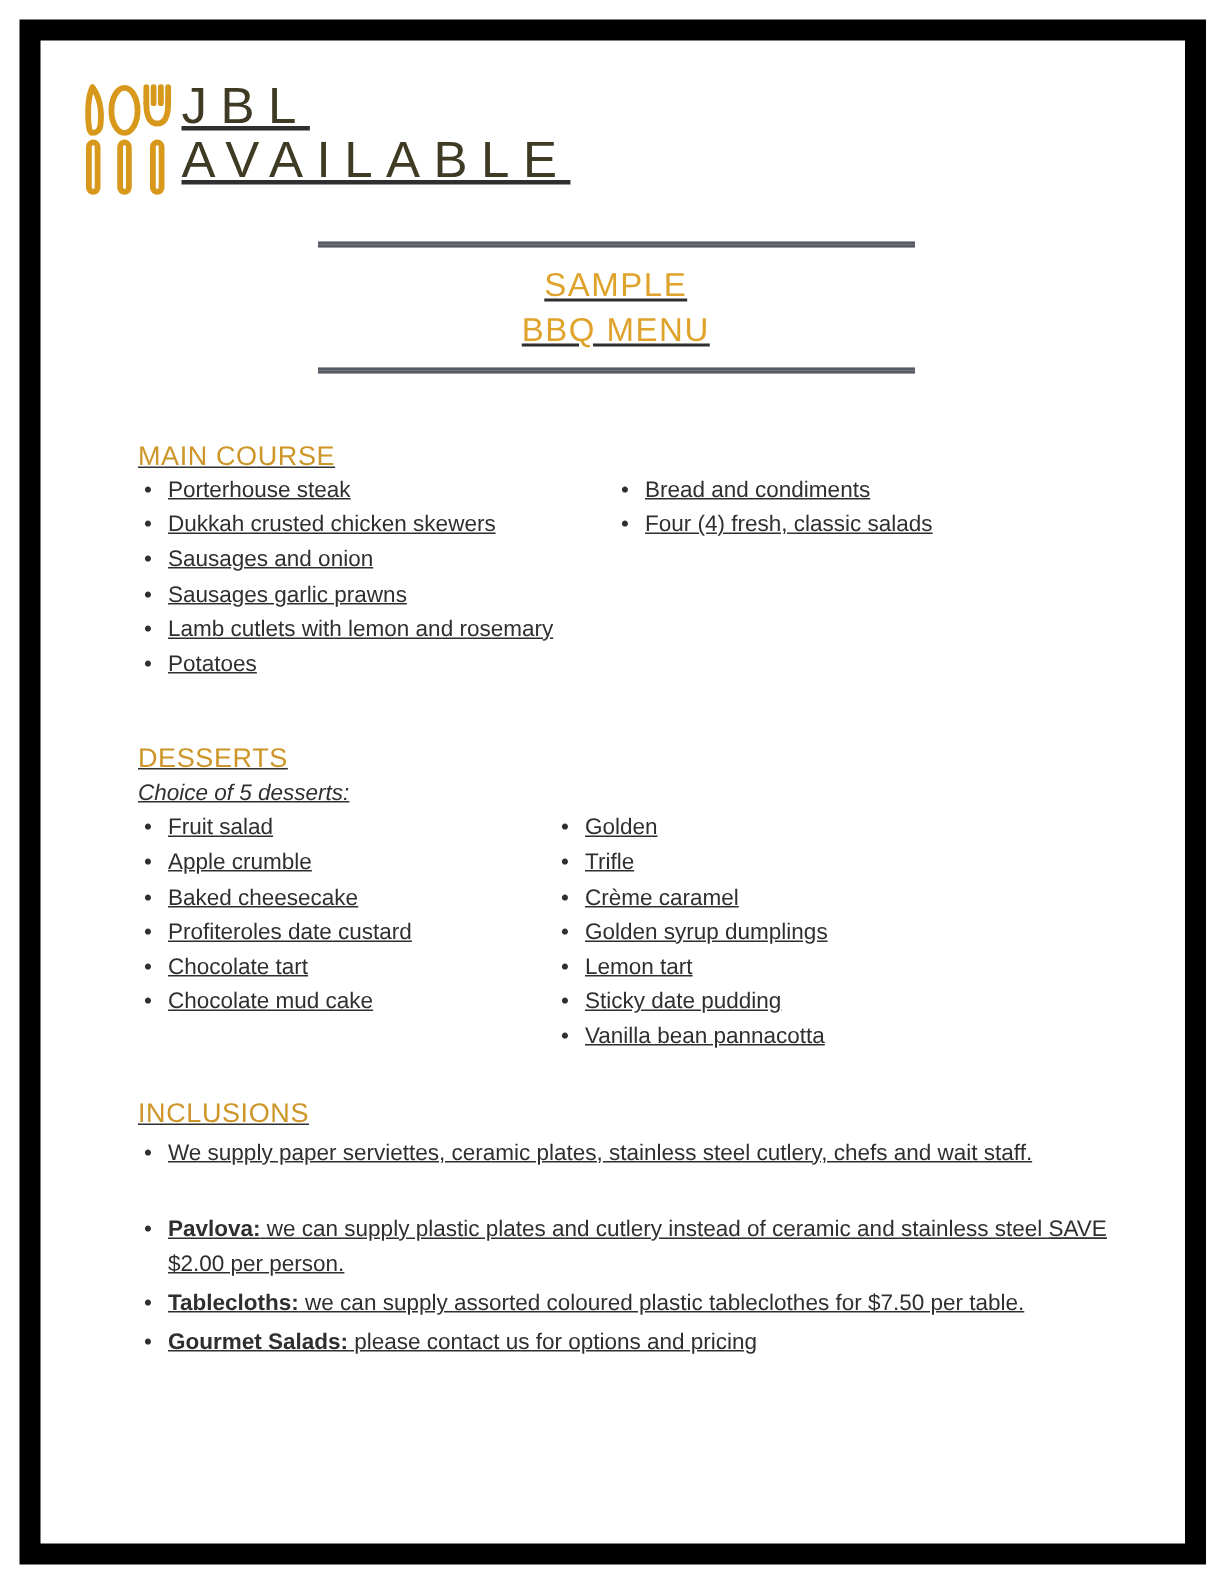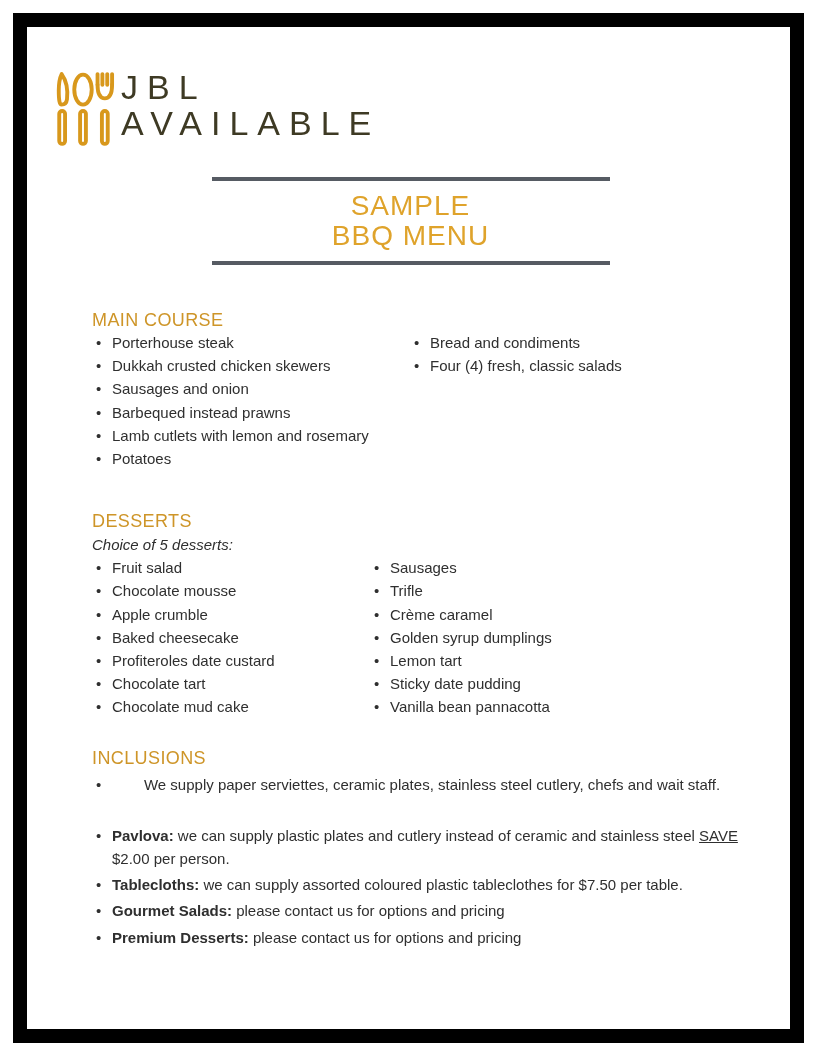--- a/index.html
+++ b/index.html
@@ -13,21 +13,22 @@
   }
   .frame {
     position:absolute;
     top:13px; left:13px; right:12px; bottom:13px;
     border:14px solid #000000;
     pointer-events:none;
   }
   .content {
     position:absolute;
     top:27px; left:27px; right:26px; bottom:27px;
-    padding:42px 20px 0 24px;
+    padding:26px 20px 0 24px;
+    text-decoration:underline;
   }
 
   
   .logo { display:flex; align-items:flex-start; }
   .logo-icon { display:block; margin-top:2px; }
   .logo-text { margin-left:6px; }
   .logo-text div {
     font-size:34px;
     line-height:36px;
     letter-spacing:9px;
@@ -42,21 +43,21 @@
     height:2px;
     background:#C3C7CD;
     border-top:2px solid #565B63;
     border-bottom:2px solid #565B63;
   }
   .rule-top { margin-top:30px; }
   .title {
     text-align:center;
     margin:10px 0;
     color:#DFA32B;
-    font-size:28px;
+    font-size:22px;
     line-height:30px;
     letter-spacing:1px;
   }
 
   
   .sec { margin-left:41px; }
   .sec-main     { margin-top:44px; }
   .sec-desserts { margin-top:40px; }
   .sec-incl     { margin-top:28px; }
   .sec-extras   { margin-top:28px; }
@@ -84,21 +85,21 @@
     content:"\2022";
     position:absolute;
     left:4px;
     top:0;
     color:#2F2F2F;
   }
   .cols { display:flex; align-items:flex-start; }
   .cols ul { margin-top:0; }
   .sec-main .col-left { width:318px; flex-shrink:0; }
   .sec-desserts .col-left { width:278px; flex-shrink:0; }
-  .sec-incl li { max-width:660px;text-align:center; }
+  .sec-incl li { max-width:660px; }
   .sec-extras li { max-width:665px; margin-bottom:3px; }
   .b { font-weight:bold; }
   .u { text-decoration:underline; }
 </style>
 </head>
 <body>
 
 <div class="frame"></div>
 
 <div class="content">
@@ -131,46 +132,45 @@
 
   <div class="rule"></div>
 
   <section class="sec sec-main">
     <h2>MAIN COURSE</h2>
     <div class="cols">
       <ul class="col-left">
           <li>Porterhouse steak</li>
           <li>Dukkah crusted chicken skewers</li>
           <li>Sausages and onion</li>
-          <li>Barbequed instead prawns</li>
+          <li>Sausages garlic prawns</li>
           <li>Lamb cutlets with lemon and rosemary</li>
           <li>Potatoes</li>
         </ul>
       <ul class="col-right">
           <li>Bread and condiments</li>
           <li>Four (4) fresh, classic salads</li>
         </ul>
     </div>
   </section>
 
   <section class="sec sec-desserts">
     <h2>DESSERTS</h2>
     <p class="note">Choice of 5 desserts:</p>
     <div class="cols">
       <ul class="col-left">
           <li>Fruit salad</li>
-          <li>Chocolate mousse</li>
           <li>Apple crumble</li>
           <li>Baked cheesecake</li>
           <li>Profiteroles date custard</li>
           <li>Chocolate tart</li>
           <li>Chocolate mud cake</li>
         </ul>
       <ul class="col-right">
-          <li>Sausages</li>
+          <li>Golden</li>
           <li>Trifle</li>
           <li>Crème caramel</li>
           <li>Golden syrup dumplings</li>
           <li>Lemon tart</li>
           <li>Sticky date pudding</li>
           <li>Vanilla bean pannacotta</li>
         </ul>
     </div>
   </section>
 
@@ -179,17 +179,16 @@
     <ul>
         <li>We supply paper serviettes, ceramic plates, stainless steel cutlery, chefs and wait staff.</li>
       </ul>
   </section>
 
   <section class="sec sec-extras">
     <ul>
       <li><span class="b">Pavlova:</span><span> we can supply plastic plates and cutlery instead of ceramic and stainless steel </span><span class="u">SAVE</span><span> $2.00 per person.</span></li>
       <li><span class="b">Tablecloths:</span><span> we can supply assorted coloured plastic tableclothes for $7.50 per table.</span></li>
       <li><span class="b">Gourmet Salads:</span><span> please contact us for options and pricing</span></li>
-      <li><span class="b">Premium Desserts:</span><span> please contact us for options and pricing</span></li>
     </ul>
   </section>
 
 </div>
 
 </body></html>

